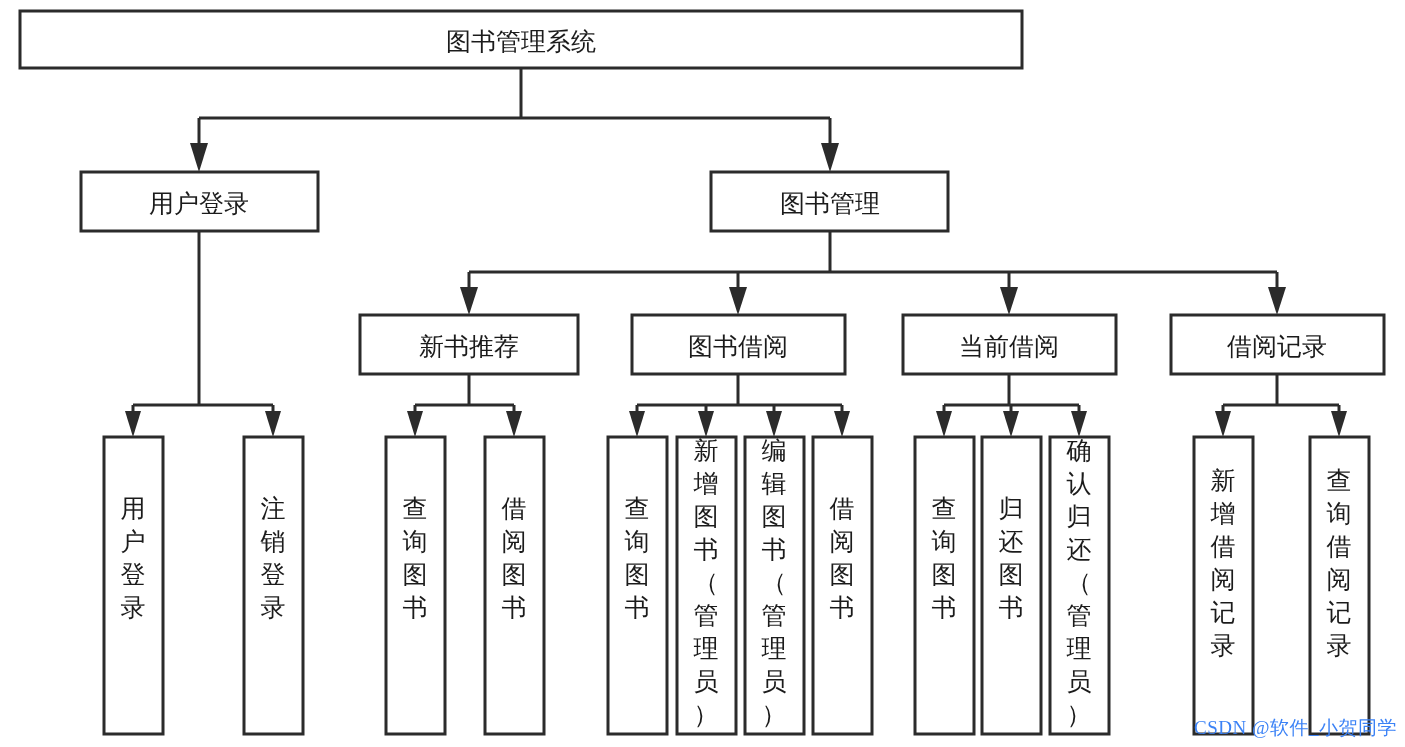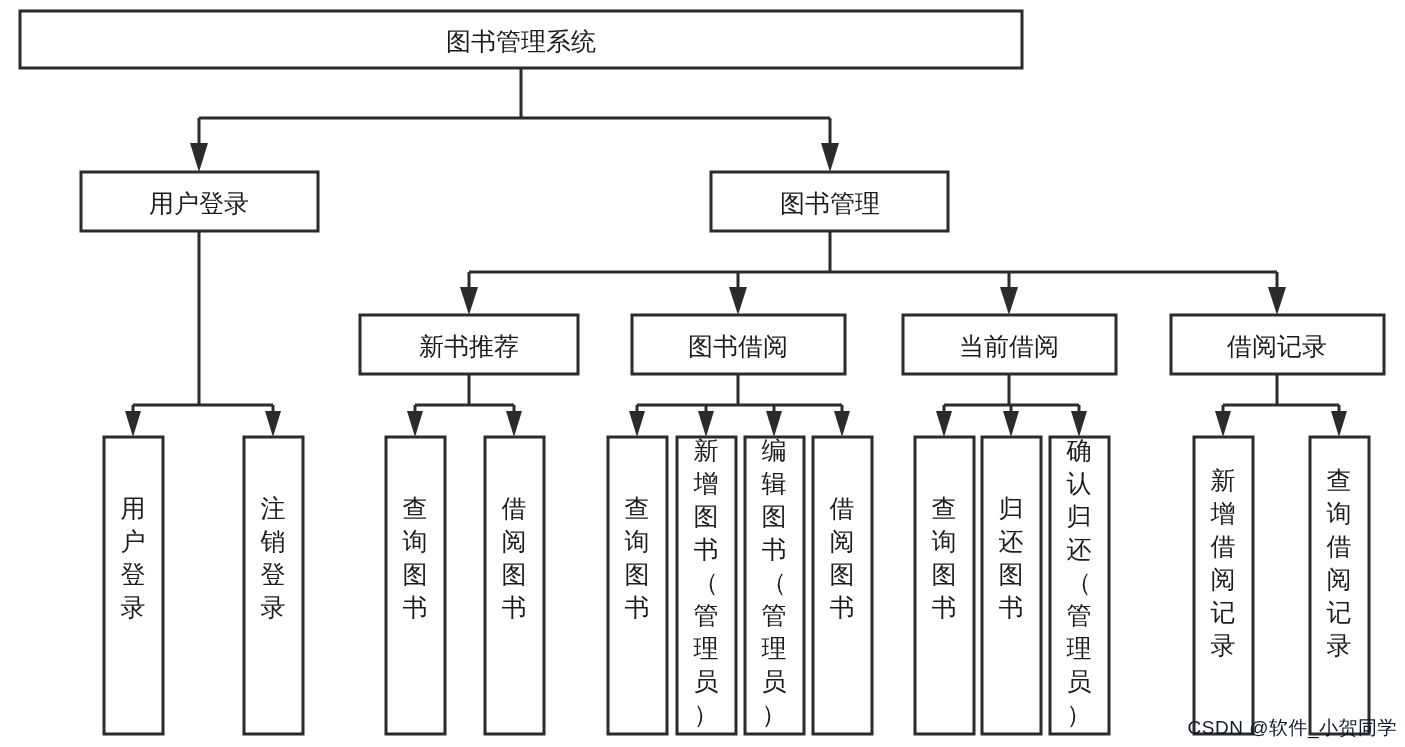--- a/index.html
+++ b/index.html
@@ -52,23 +52,23 @@
   .node-label-v {
     fill: #1b1b1b;
     font-family: "DejaVu Sans", "Liberation Sans", sans-serif;
     font-size: 25px;
     text-anchor: middle;
   }
   .watermark {
     position: absolute;
     right: 8px;
     bottom: 6px;
-    font-family: Liberation Sans, sans-serif;
+    font-family: Liberation Serif, serif;
     font-size: 19px;
-    color: #0f172a;
+    color: #3b82f6;
     letter-spacing: 0.5px;
     white-space: nowrap;
     user-select: none;
   }
 </style>
 </head>
 <body>
 
 <div id="diagram-root">
   <svg class="tree-canvas" viewBox="0 0 1405 747" xmlns="http://www.w3.org/2000/svg">

